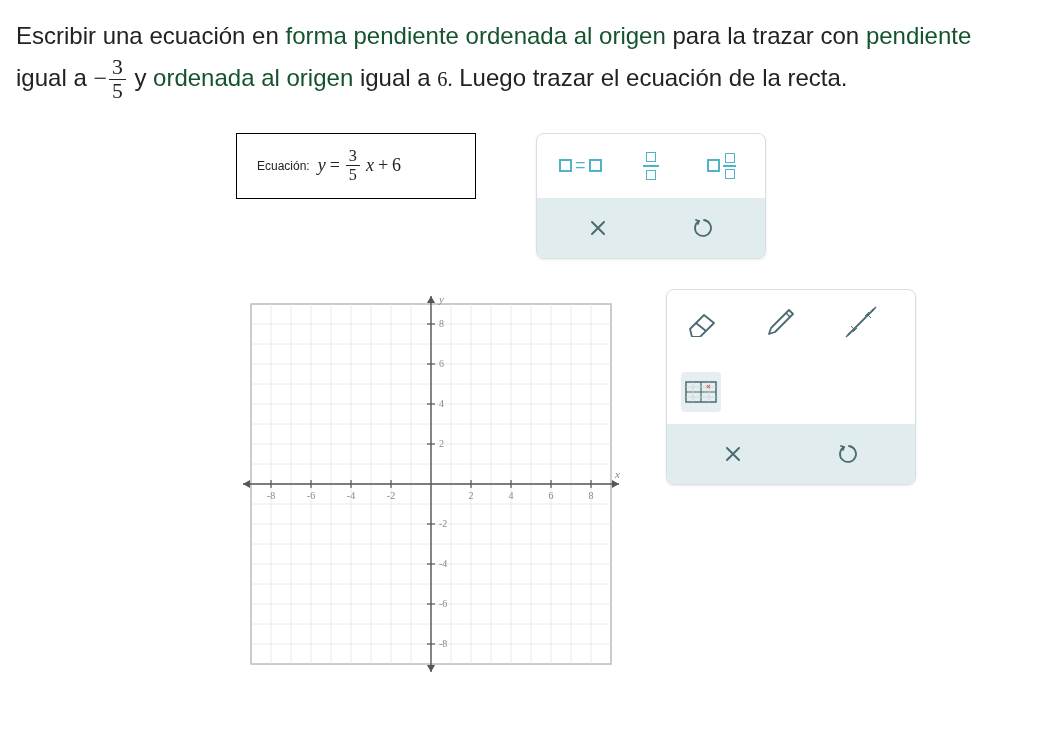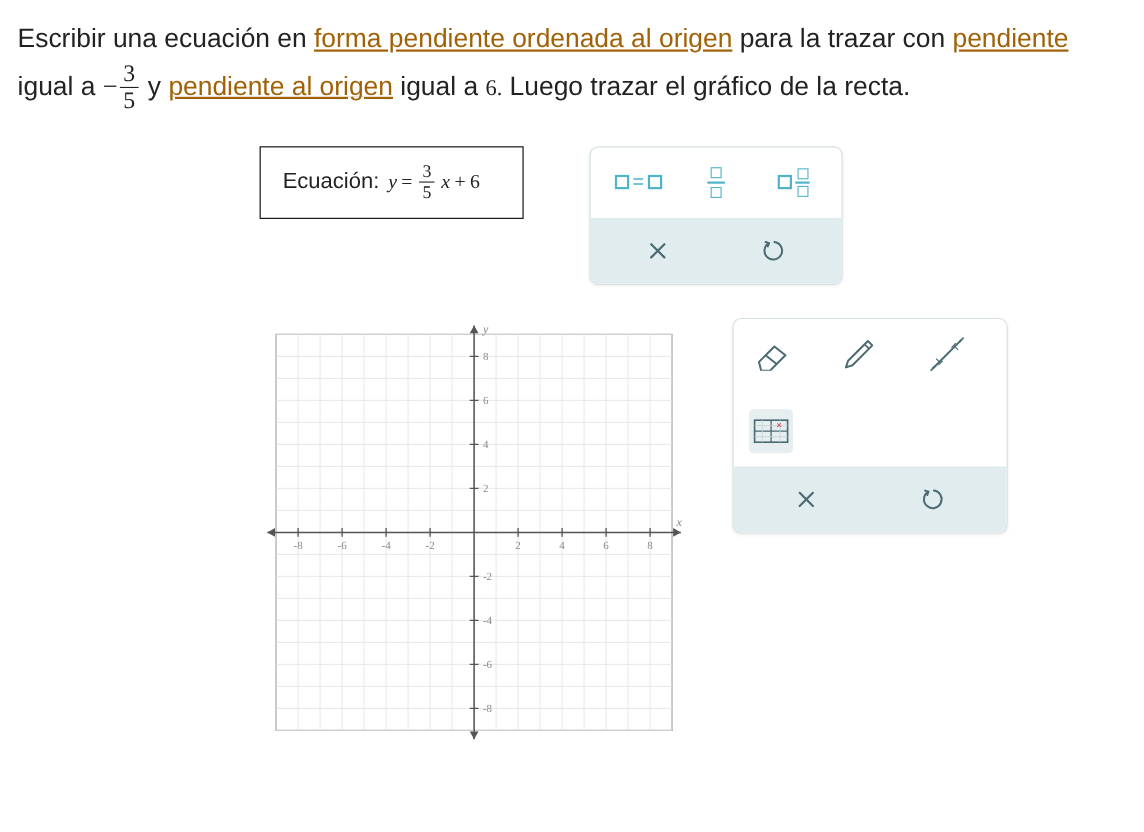--- a/index.html
+++ b/index.html
@@ -11,22 +11,21 @@
       color: #222;
       width: 1040px;
     }
     .problem-text {
       font-size: 24px;
       line-height: 1.7;
       color: #222;
       margin-bottom: 30px;
     }
     .link {
-      color: #a16207;
-      text-decoration: underline;
+      color: #14532d;
       cursor: pointer;
     }
     .frac {
       display: inline-flex;
       flex-direction: column;
       align-items: center;
       vertical-align: middle;
       font-size: 0.9em;
       line-height: 1;
       margin: 0 2px;
@@ -47,21 +46,21 @@
       border: 1.5px solid #000;
       padding: 14px 20px;
       font-family: 'Times New Roman', serif;
       font-size: 18px;
       display: flex;
       align-items: center;
       gap: 4px;
       min-width: 240px;
       height: 66px;
     }
-    .equation-box .label { font-family: Arial, sans-serif; font-size: 20px; margin-right: 4px; }
+    .equation-box .label { font-family: Arial, sans-serif; font-size: 12px; margin-right: 4px; }
     .equation-box .ital { font-style: italic; }
 
     .tool-panel {
       border: 1px solid #d6e0e2;
       border-radius: 8px;
       background: #fff;
       box-shadow: 0 1px 3px rgba(0,0,0,0.08);
       overflow: hidden;
       width: 230px;
     }
@@ -163,21 +162,21 @@
     }
     .gtool.selected { background: #e6eef0; }
   </style>
 </head>
 <body>
 
 <div class="problem-text">
   <span>Escribir una ecuación en </span><span class="link">forma pendiente ordenada al origen</span><span> para la trazar con </span><span class="link">pendiente</span><span> igual a </span><span style="font-family:'Times New Roman',serif;">−</span><span class="frac">
       <span class="num">3</span>
       <span class="den">5</span>
-    </span><span> y </span><span class="link">pendiente al origen</span><span> igual a </span><span style="font-family:'Times New Roman',serif; font-size:0.85em;">6.</span><span> Luego trazar el gráfico de la recta.</span>
+    </span><span> y </span><span class="link">ordenada al origen</span><span> igual a </span><span style="font-family:'Times New Roman',serif; font-size:0.85em;">6.</span><span> Luego trazar el ecuación de la recta.</span>
 </div>
 
 <div class="row">
   <div class="equation-box">
     <span class="label">Ecuación:</span>
     <span class="ital">y</span>
     <span>=</span>
     <span style="display:inline-flex;align-items:center;gap:4px;">
       <span class="frac">
         <span class="num">3</span>

